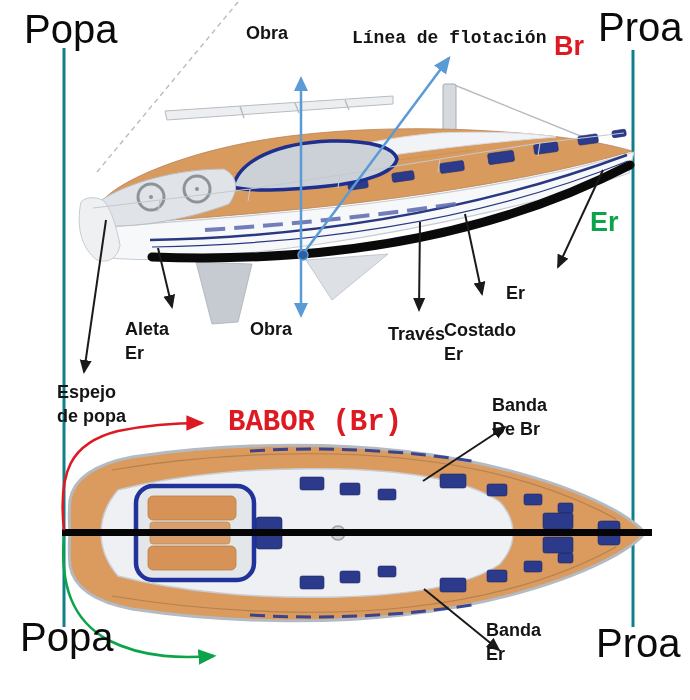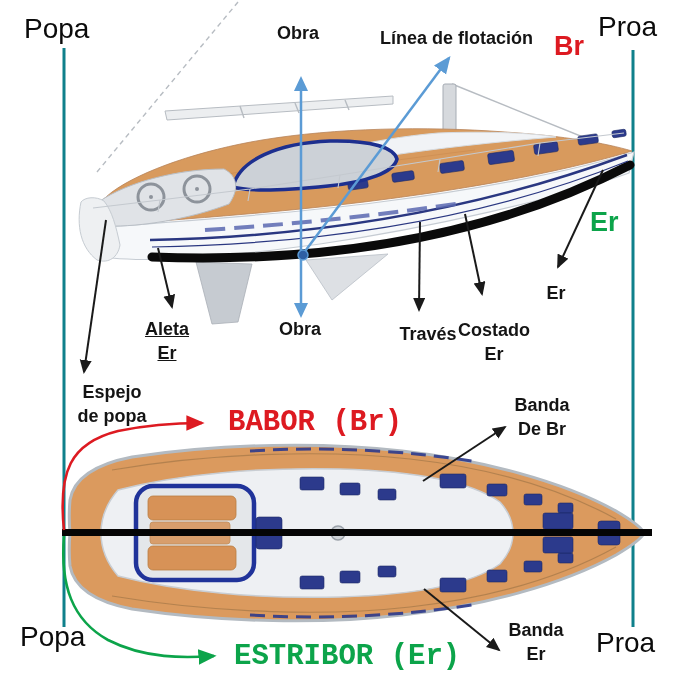--- a/index.html
+++ b/index.html
@@ -3,24 +3,24 @@
 <meta charset="utf-8">
 <style>
   html,body{margin:0;padding:0;background:#ffffff;}
   .stage{
     position:relative;width:690px;height:700px;background:#ffffff;overflow:hidden;
     font-family:"Liberation Sans",sans-serif;
   }
   .stage svg{position:absolute;left:0;top:0;}
   .lbl{
     position:absolute;font-weight:bold;font-size:18px;line-height:24px;
-    color:var(--label-black,#141414);text-align:center;white-space:nowrap;
+    color:var(--label-black,#141414);text-align:left;white-space:nowrap;
   }
   .corner{
-    position:absolute;font-weight:400;font-size:28px;line-height:38px;
+    position:absolute;font-weight:400;font-size:40px;line-height:38px;
     color:#0b0b0b;white-space:nowrap;
   }
   .obra-top{line-height:27px;}
   .side-abbr{font-size:27px;line-height:28px;}
   .red-txt{color:var(--port-red,#dd1a21);}
   .green-txt{color:var(--starboard-green,#0ca44a);}
   .big-side{font-size:29px;line-height:34px;font-family:Liberation Mono, monospace;}
   .left-align{text-align:left;}
   
   .teal-line{stroke:var(--reference-line-teal,#0f808b);stroke-width:3;}
@@ -190,26 +190,26 @@
     <path class="green-arrow" d="M64,536 C60,585 72,620 108,640 C145,659 185,658 214,656" marker-end="url(#mk-green)"></path>
   </svg>
 
   <div class="corner" style="left:24px;top:10px;">Popa</div>
   <div class="corner" style="left:598px;top:8px;">Proa</div>
 
   <div class="lbl obra-top" style="left:246px;top:20px;width:104px;">
     <div>Obra</div>
   </div>
 
-  <div class="lbl left-align" style="left:380px;top:26px;">Línea de flotación</div>
+  <div class="lbl left-align" style="left:352px;top:26px;font-family:Liberation Mono, monospace;">Línea de flotación</div>
 
   <div class="lbl side-abbr red-txt" style="left:554px;top:32px;">Br</div>
   <div class="lbl side-abbr green-txt" style="left:590px;top:208px;">Er</div>
 
-  <div class="lbl" style="left:117px;top:317px;width:100px;text-decoration:underline;">
+  <div class="lbl" style="left:125px;top:317px;width:100px;">
     <div>Aleta</div>
     <div>Er</div>
   </div>
 
   <div class="lbl" style="left:250px;top:317px;width:100px;">
     <div>Obra</div>
   </div>
 
   <div class="lbl" style="left:388px;top:322px;width:80px;">Través</div>
 
@@ -229,21 +229,20 @@
 
   <div class="lbl big-side red-txt left-align" style="left:228px;top:406px;">BABOR (Br)</div>
 
   <div class="lbl" style="left:492px;top:393px;width:100px;">
     <div>Banda</div>
     <div>De Br</div>
   </div>
 
   <div class="corner" style="left:20px;top:618px;">Popa</div>
 
-  <div class="lbl big-side green-txt left-align" style="left:234px;top:640px;">ESTRIBOR (Er)</div>
 
   <div class="lbl" style="left:486px;top:618px;width:100px;">
     <div>Banda</div>
     <div>Er</div>
   </div>
 
   <div class="corner" style="left:596px;top:624px;">Proa</div>
 
 </div>
 

